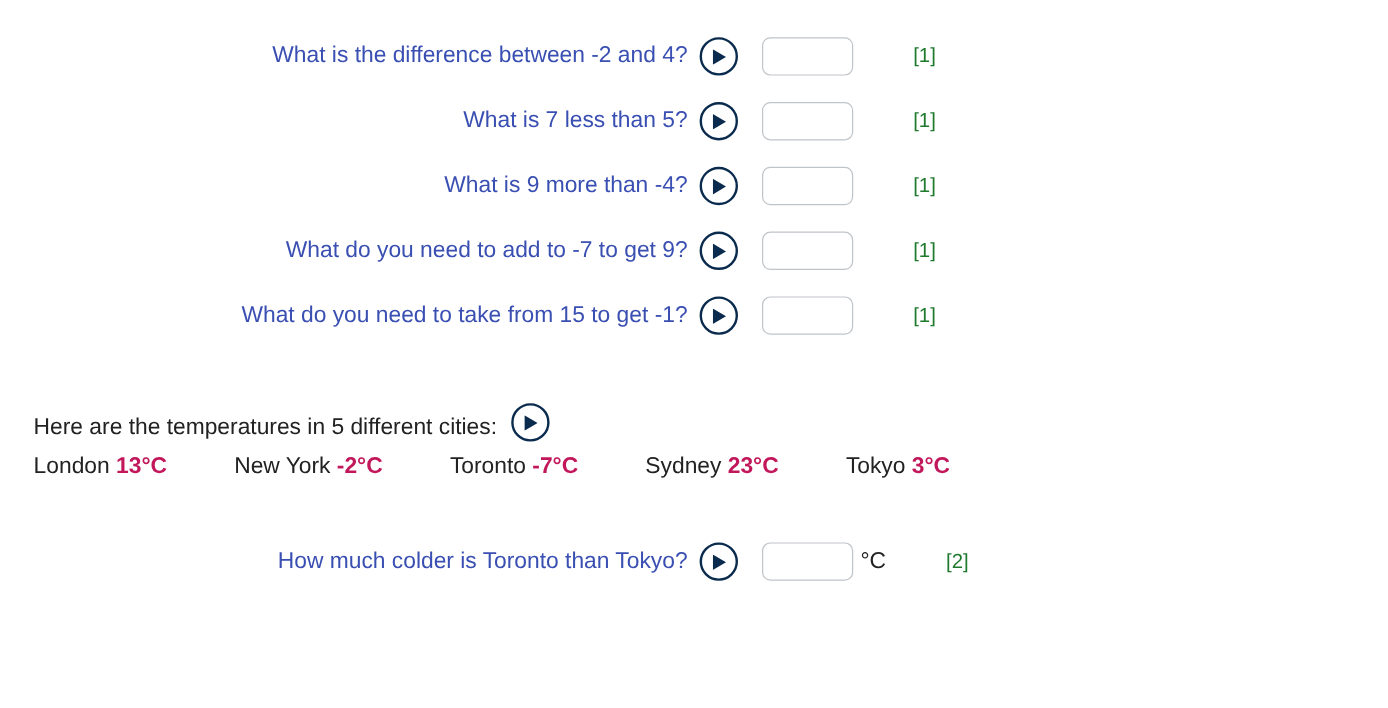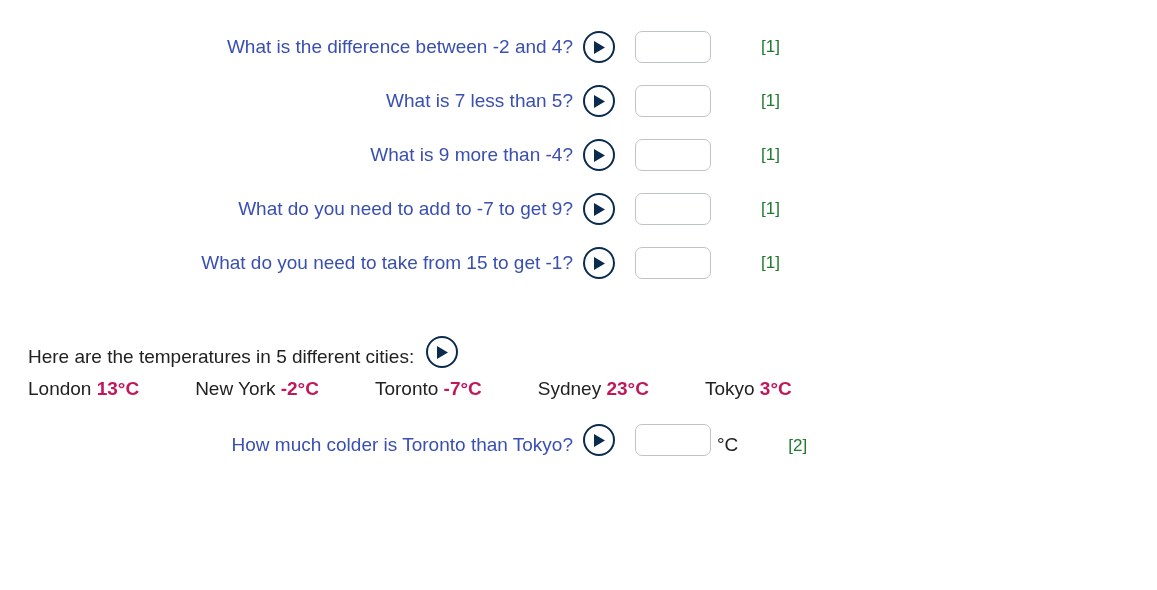--- a/index.html
+++ b/index.html
@@ -82,22 +82,22 @@
   }
   .city-item {
     white-space: nowrap;
   }
   .city-temp {
     color: #c2185b;
     font-weight: bold;
   }
   .final-row {
     display: flex;
-    align-items: flex-end;
-    margin-top: 24px;
+    align-items: center;
+    margin-top: 52px;
   }
   .final-label {
     color: #3a4fb2;
     text-align: right;
     width: 545px;
     padding-right: 10px;
   }
   .unit {
     color: #222;
     margin-left: 6px;

